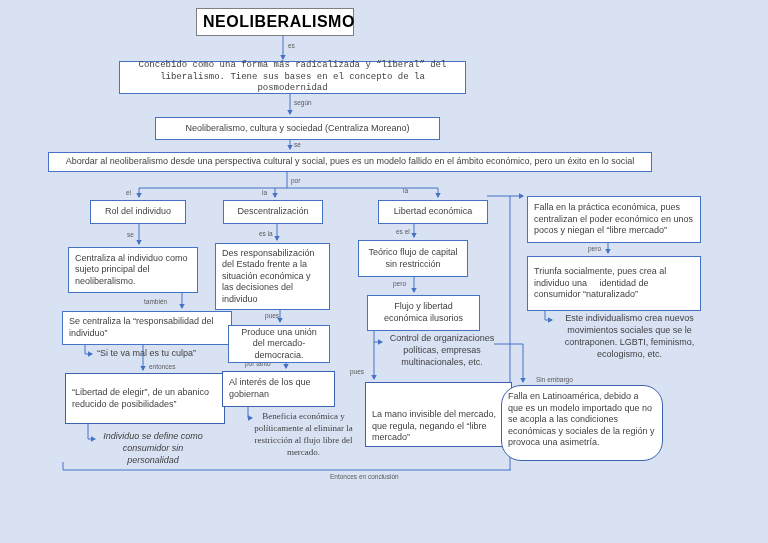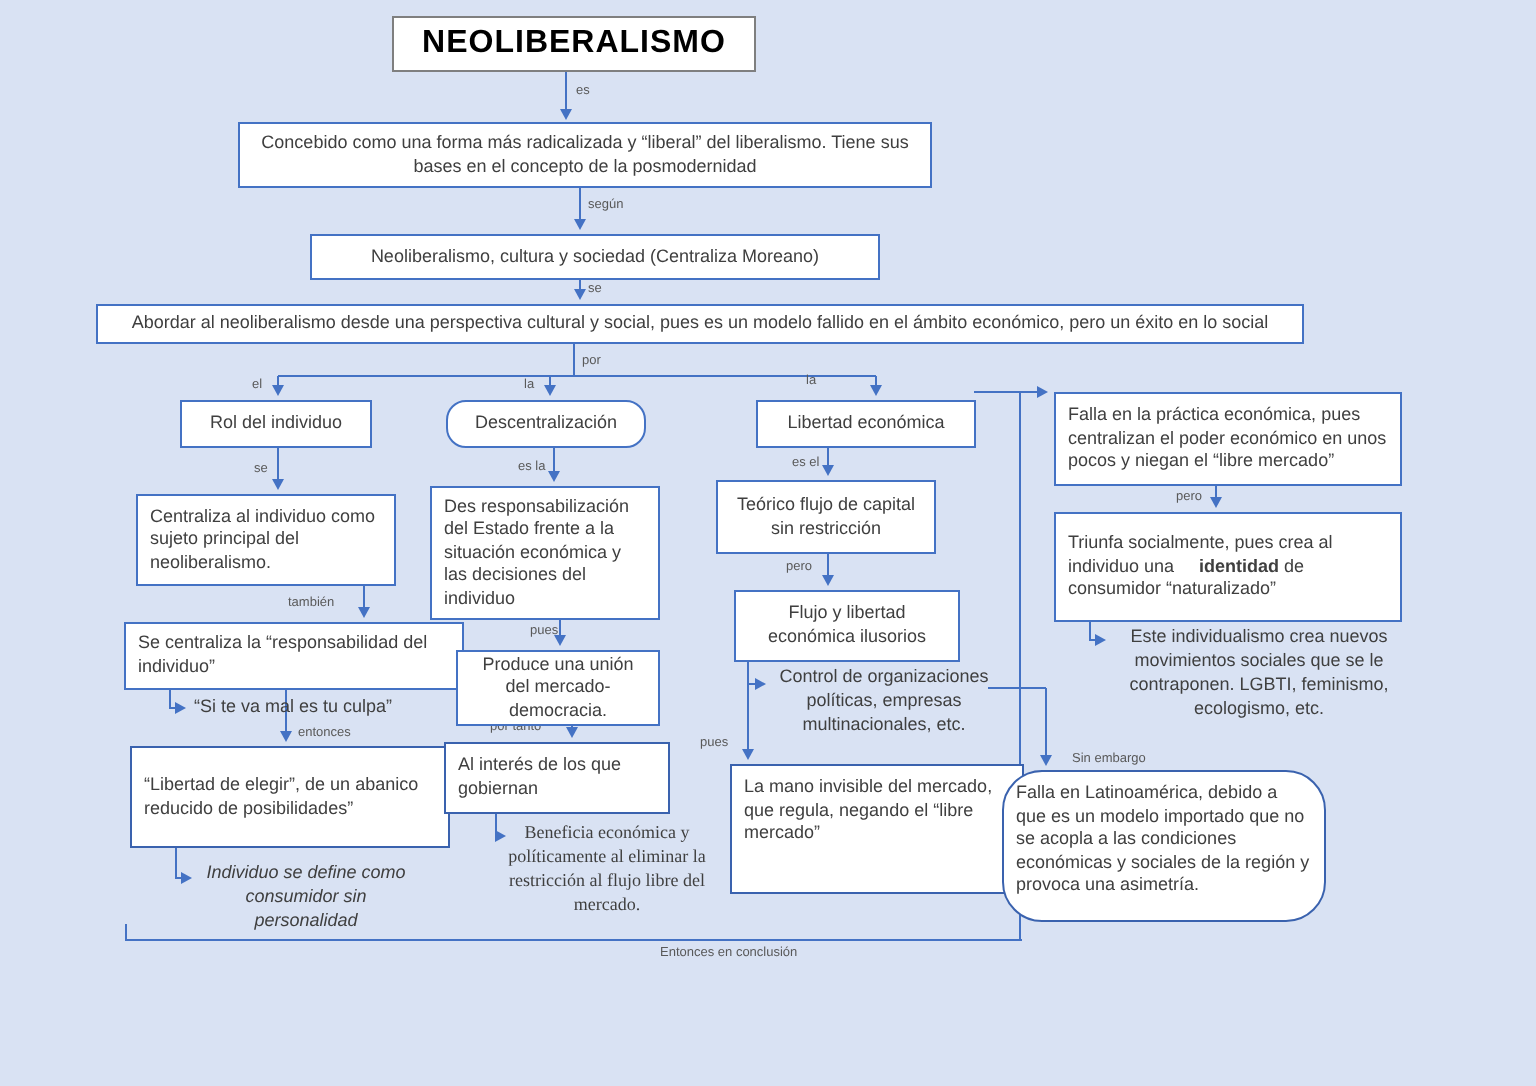--- a/index.html
+++ b/index.html
@@ -18,21 +18,21 @@
   .c{text-align:center;}
   .l{text-align:left;}
   .topalign{align-items:flex-start;padding-top:5px;}
   .thick{border-width:1.5px;border-color:#3a62ae;}
   .titlebox{
     border:1px solid #7f7f7f;font-size:16px;font-weight:bold;color:#000;
     letter-spacing:.5px;justify-content:center;
   }
   .ftext{position:absolute;font-size:9px;line-height:1.32;color:#3f3f3f;}
   .elabel{position:absolute;font-size:6.5px;color:#595959;white-space:nowrap;}
-  .b{font-weight:bold;padding-left:10px;}
+  .b{font-weight:normal;padding-left:10px;}
 </style>
 </head>
 <body>
 
 <div id="canvas">
 
   <svg class="wires">
     <defs>
       <marker id="arw" markerWidth="6" markerHeight="6" refX="4.5" refY="3" orient="auto">
         <path d="M0,0 L5.5,3 L0,6 Z" fill="#4472c4"></path>
@@ -83,41 +83,41 @@
   <span class="elabel" style="left:149px;top:363px;">entonces</span>
   <span class="elabel" style="left:265px;top:312px;">pues</span>
   <span class="elabel" style="left:245px;top:360px;">por tanto</span>
   <span class="elabel" style="left:396px;top:228px;">es el</span>
   <span class="elabel" style="left:393px;top:280px;">pero</span>
   <span class="elabel" style="left:350px;top:368px;">pues</span>
   <span class="elabel" style="left:588px;top:245px;">pero</span>
   <span class="elabel" style="left:536px;top:376px;">Sin embargo</span>
   <span class="elabel" style="left:330px;top:473px;">Entonces en conclusión</span>
 
-  <div class="box titlebox c" style="left:196px;top:8px;width:182px;height:28px;">
+  <div class="box titlebox c" style="left:196px;top:8px;width:158px;height:28px;">
       <div>NEOLIBERALISMO</div>
     </div>
 
-  <div class="box c" style="left:119px;top:61px;width:347px;height:33px;">
+  <div class="box c" style="left:119px;top:61px;width:347px;height:33px;font-family:Liberation Mono, monospace;">
       <div>Concebido como una forma más radicalizada y “liberal” del liberalismo. Tiene sus bases en el concepto de la posmodernidad</div>
     </div>
 
   <div class="box c" style="left:155px;top:117px;width:285px;height:23px;">
       <div>Neoliberalismo, cultura y sociedad (Centraliza Moreano)</div>
     </div>
 
   <div class="box c" style="left:48px;top:152px;width:604px;height:20px;">
       <div>Abordar al neoliberalismo desde una perspectiva cultural y social, pues es un modelo fallido en el ámbito económico, pero un éxito en lo social</div>
     </div>
 
   <div class="box c" style="left:90px;top:200px;width:96px;height:24px;">
       <div>Rol del individuo</div>
     </div>
 
-  <div class="box c" style="left:223px;top:200px;width:100px;height:24px;border-radius:10px;">
+  <div class="box c" style="left:223px;top:200px;width:100px;height:24px;">
       <div>Descentralización</div>
     </div>
 
   <div class="box c" style="left:362px;top:200px;width:110px;height:24px;margin-left:16px;">
       <div>Libertad económica</div>
     </div>
 
   <div class="box l" style="left:68px;top:247px;width:130px;height:46px;">
       <div>Centraliza al individuo como sujeto principal del neoliberalismo.</div>
     </div>
@@ -151,21 +151,21 @@
   <div class="box c" style="left:358px;top:240px;width:110px;height:37px;">
       <div>Teórico flujo de capital sin restricción</div>
     </div>
 
   <div class="box c" style="left:367px;top:295px;width:113px;height:36px;">
       <div>Flujo y libertad económica ilusorios</div>
     </div>
 
   <span class="ftext c" style="left:384px;top:333px;width:116px;display:block;text-align:center;">Control de organizaciones políticas, empresas multinacionales, etc.</span>
 
-  <div class="box l thick topalign" style="left:365px;top:382px;width:147px;height:65px;">
+  <div class="box l thick topalign" style="left:365px;top:382px;width:147px;height:65px;align-items:flex-end;">
       <div>La mano invisible del mercado, que regula, negando el “libre mercado”</div>
     </div>
 
   <div class="box l" style="left:527px;top:196px;width:174px;height:47px;">
       <div>Falla en la práctica económica, pues centralizan el poder económico en unos pocos y niegan el “libre mercado”</div>
     </div>
 
   <div class="box l" style="left:527px;top:256px;width:174px;height:55px;">
     <div><span>Triunfa socialmente, pues crea al individuo una </span><span class="b">identidad</span><span> de consumidor “naturalizado”</span></div>
   </div>

